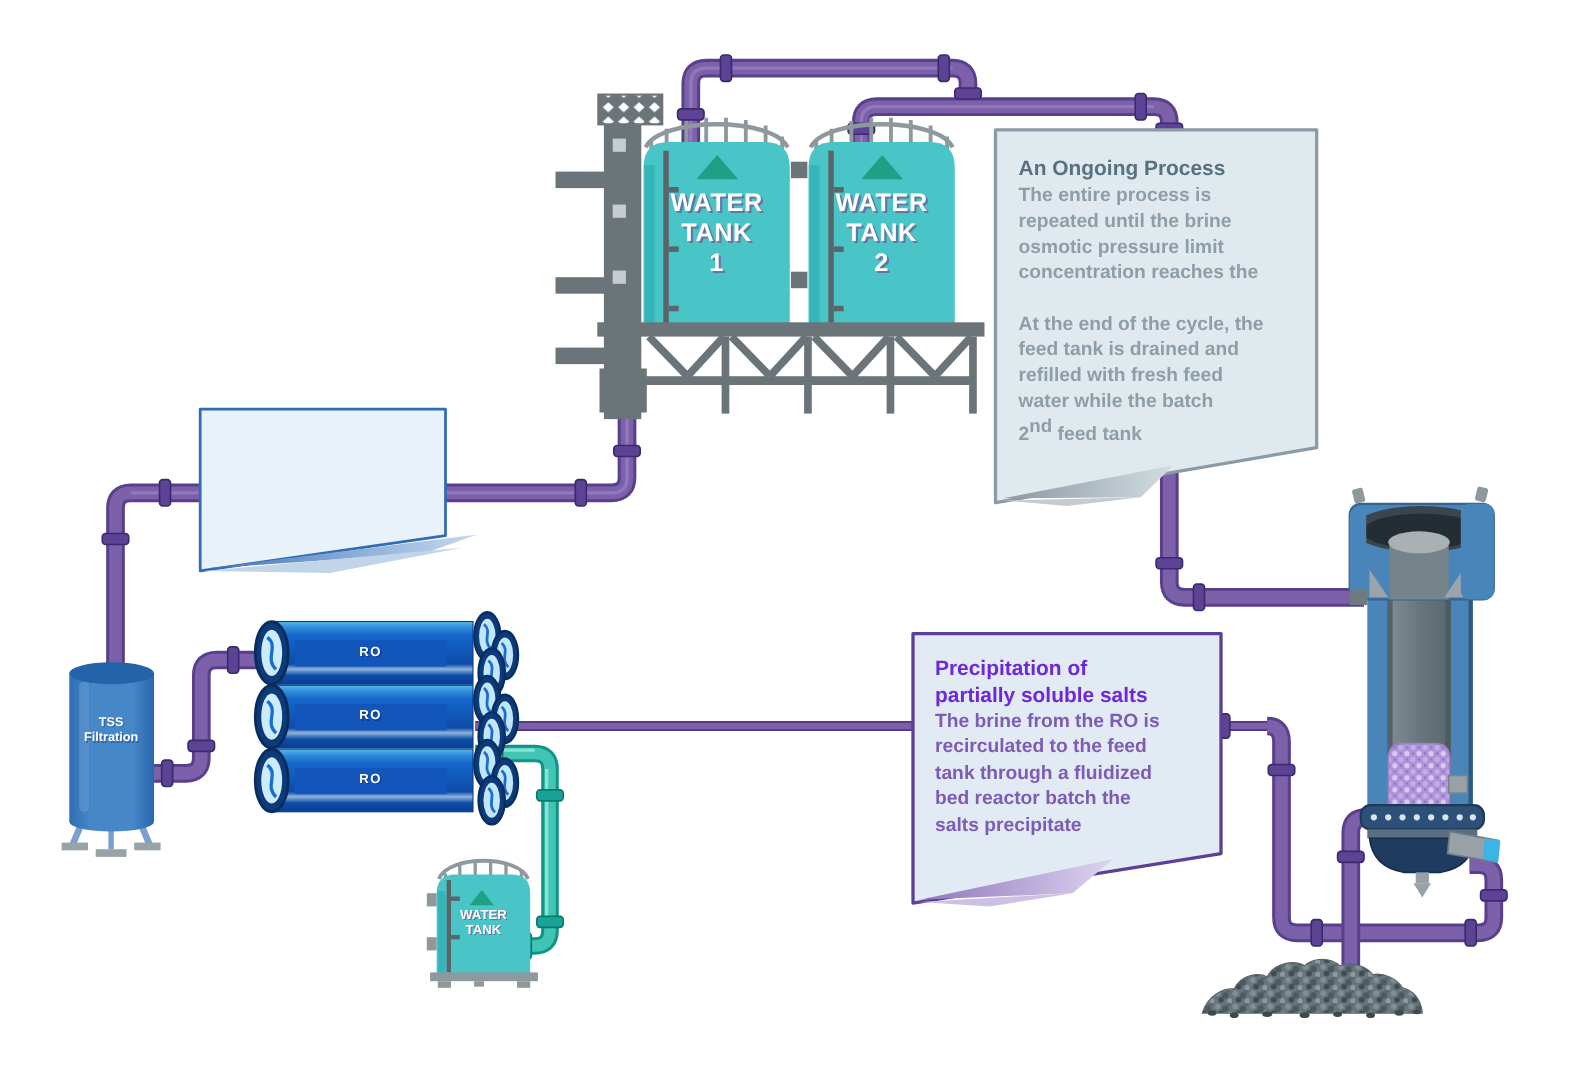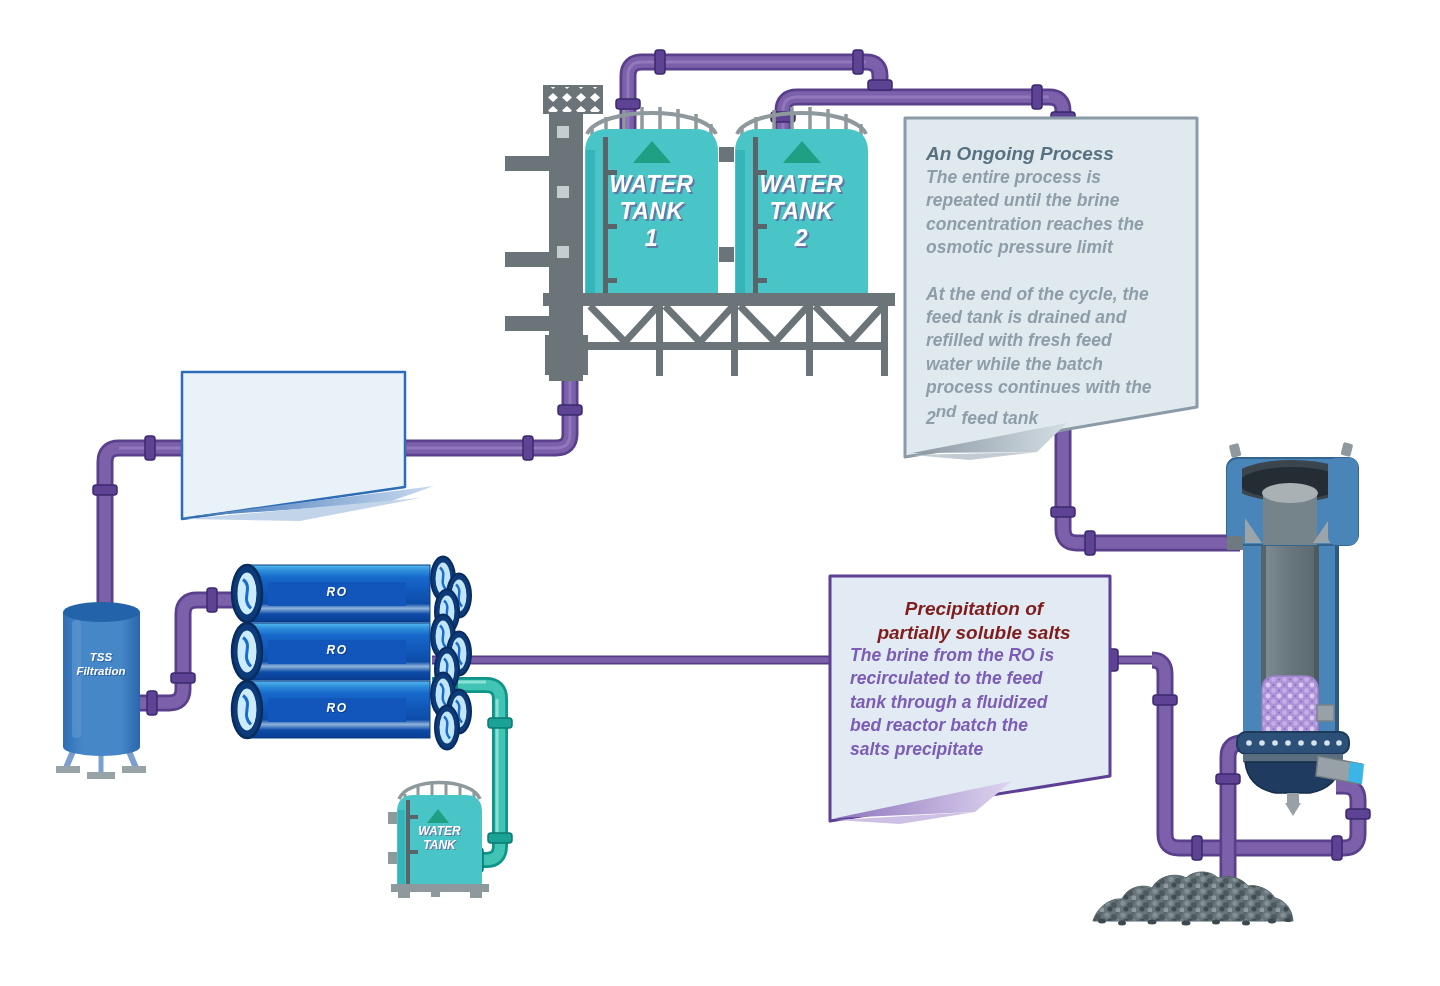--- a/index.html
+++ b/index.html
@@ -8,34 +8,34 @@
   svg.art{position:absolute;left:0;top:0;}
   .pO{stroke:#59408c;stroke-width:17;fill:none;}
   .pI{stroke:#7d60aa;stroke-width:11.5;fill:none;}
   .pH{stroke:#9d85c6;stroke-width:3;fill:none;opacity:.65;}
   .tO{stroke:#0e9488;stroke-width:16;fill:none;}
   .tI{stroke:#41c4b4;stroke-width:10.5;fill:none;}
   .tH{stroke:#96e7da;stroke-width:3;fill:none;opacity:.85;}
   .ringP{fill:#5e4394;stroke:#3a2a6e;stroke-width:1.5;}
   .ringT{fill:#1aa296;stroke:#0a7a70;stroke-width:1.5;}
   .labels{position:absolute;left:0;top:0;width:100%;height:100%;pointer-events:none;}
-  .lbl{position:absolute;text-align:center;font-style:italic;}
+  .lbl{position:absolute;text-align:center;}
   .tank-big{width:133px;color:#fff;font-weight:bold;font-size:23px;line-height:27px;
             letter-spacing:.5px;text-shadow:2px 2px 0 rgba(109,78,150,.65);}
   .tank-small{width:85px;color:#fff;font-weight:bold;font-size:12px;line-height:14px;
             text-shadow:1px 1px 0 rgba(109,78,150,.7);}
   .tss-lbl{width:78px;color:#fff;font-weight:bold;font-size:11.5px;line-height:14px;
             text-shadow:1px 1px 0 rgba(20,60,120,.5);}
   .ro-lbl{width:138px;color:#fff;font-weight:bold;font-size:12px;letter-spacing:1.5px;
             text-shadow:1px 1px 0 rgba(8,40,90,.55);}
   .callout-text{text-align:left;}
   .brine-line{font-size:19px;font-weight:bold;color:#1c6ec2;line-height:23.5px;}
   .ongoing-title{font-size:19px;font-weight:bold;color:#577180;line-height:24px;}
   .ongoing-line{font-size:17.5px;font-weight:600;color:#8e9ea9;line-height:23.4px;}
-  .precip-title{font-size:19px;font-weight:bold;color:#7f1d1d;line-height:23.5px;text-align:center;}
+  .precip-title{font-size:19px;font-weight:bold;color:#6d28d9;line-height:23.5px;}
   .precip-line{font-size:17.5px;font-weight:bold;color:#7c5cb5;line-height:23.4px;}
   .ongoing-line sup{font-size:17px;}
 </style>
 </head>
 <body>
 
 <div class="stage">
 
 <svg class="art" width="1440" height="986" viewBox="0 0 1440 986">
   <defs>
@@ -375,28 +375,27 @@
   <div class="lbl tank-small" style="left:397px;top:824px;">
     <div>WATER</div>
     <div>TANK</div>
   </div>
 
 
   <div class="lbl callout-text" style="left:926px;top:142px;width:258px;">
     <div class="ongoing-title">An Ongoing Process</div>
     <div class="ongoing-line">The entire process is</div>
     <div class="ongoing-line">repeated until the brine</div>
+    <div class="ongoing-line">osmotic pressure limit</div>
     <div class="ongoing-line">concentration reaches the</div>
-    <div class="ongoing-line">osmotic pressure limit</div>
     <div style="height:23px;"></div>
     <div class="ongoing-line">At the end of the cycle, the</div>
     <div class="ongoing-line">feed tank is drained and</div>
     <div class="ongoing-line">refilled with fresh feed</div>
     <div class="ongoing-line">water while the batch</div>
-    <div class="ongoing-line">process continues with the</div>
     <div class="ongoing-line"><span>2</span><sup>nd</sup><span> feed tank</span></div>
   </div>
 
   <div class="lbl callout-text" style="left:850px;top:597px;width:248px;">
     <div class="precip-title">Precipitation of</div>
     <div class="precip-title">partially soluble salts</div>
     <div class="precip-line">The brine from the RO is</div>
     <div class="precip-line">recirculated to the feed</div>
     <div class="precip-line">tank through a fluidized</div>
     <div class="precip-line">bed reactor batch the</div>

